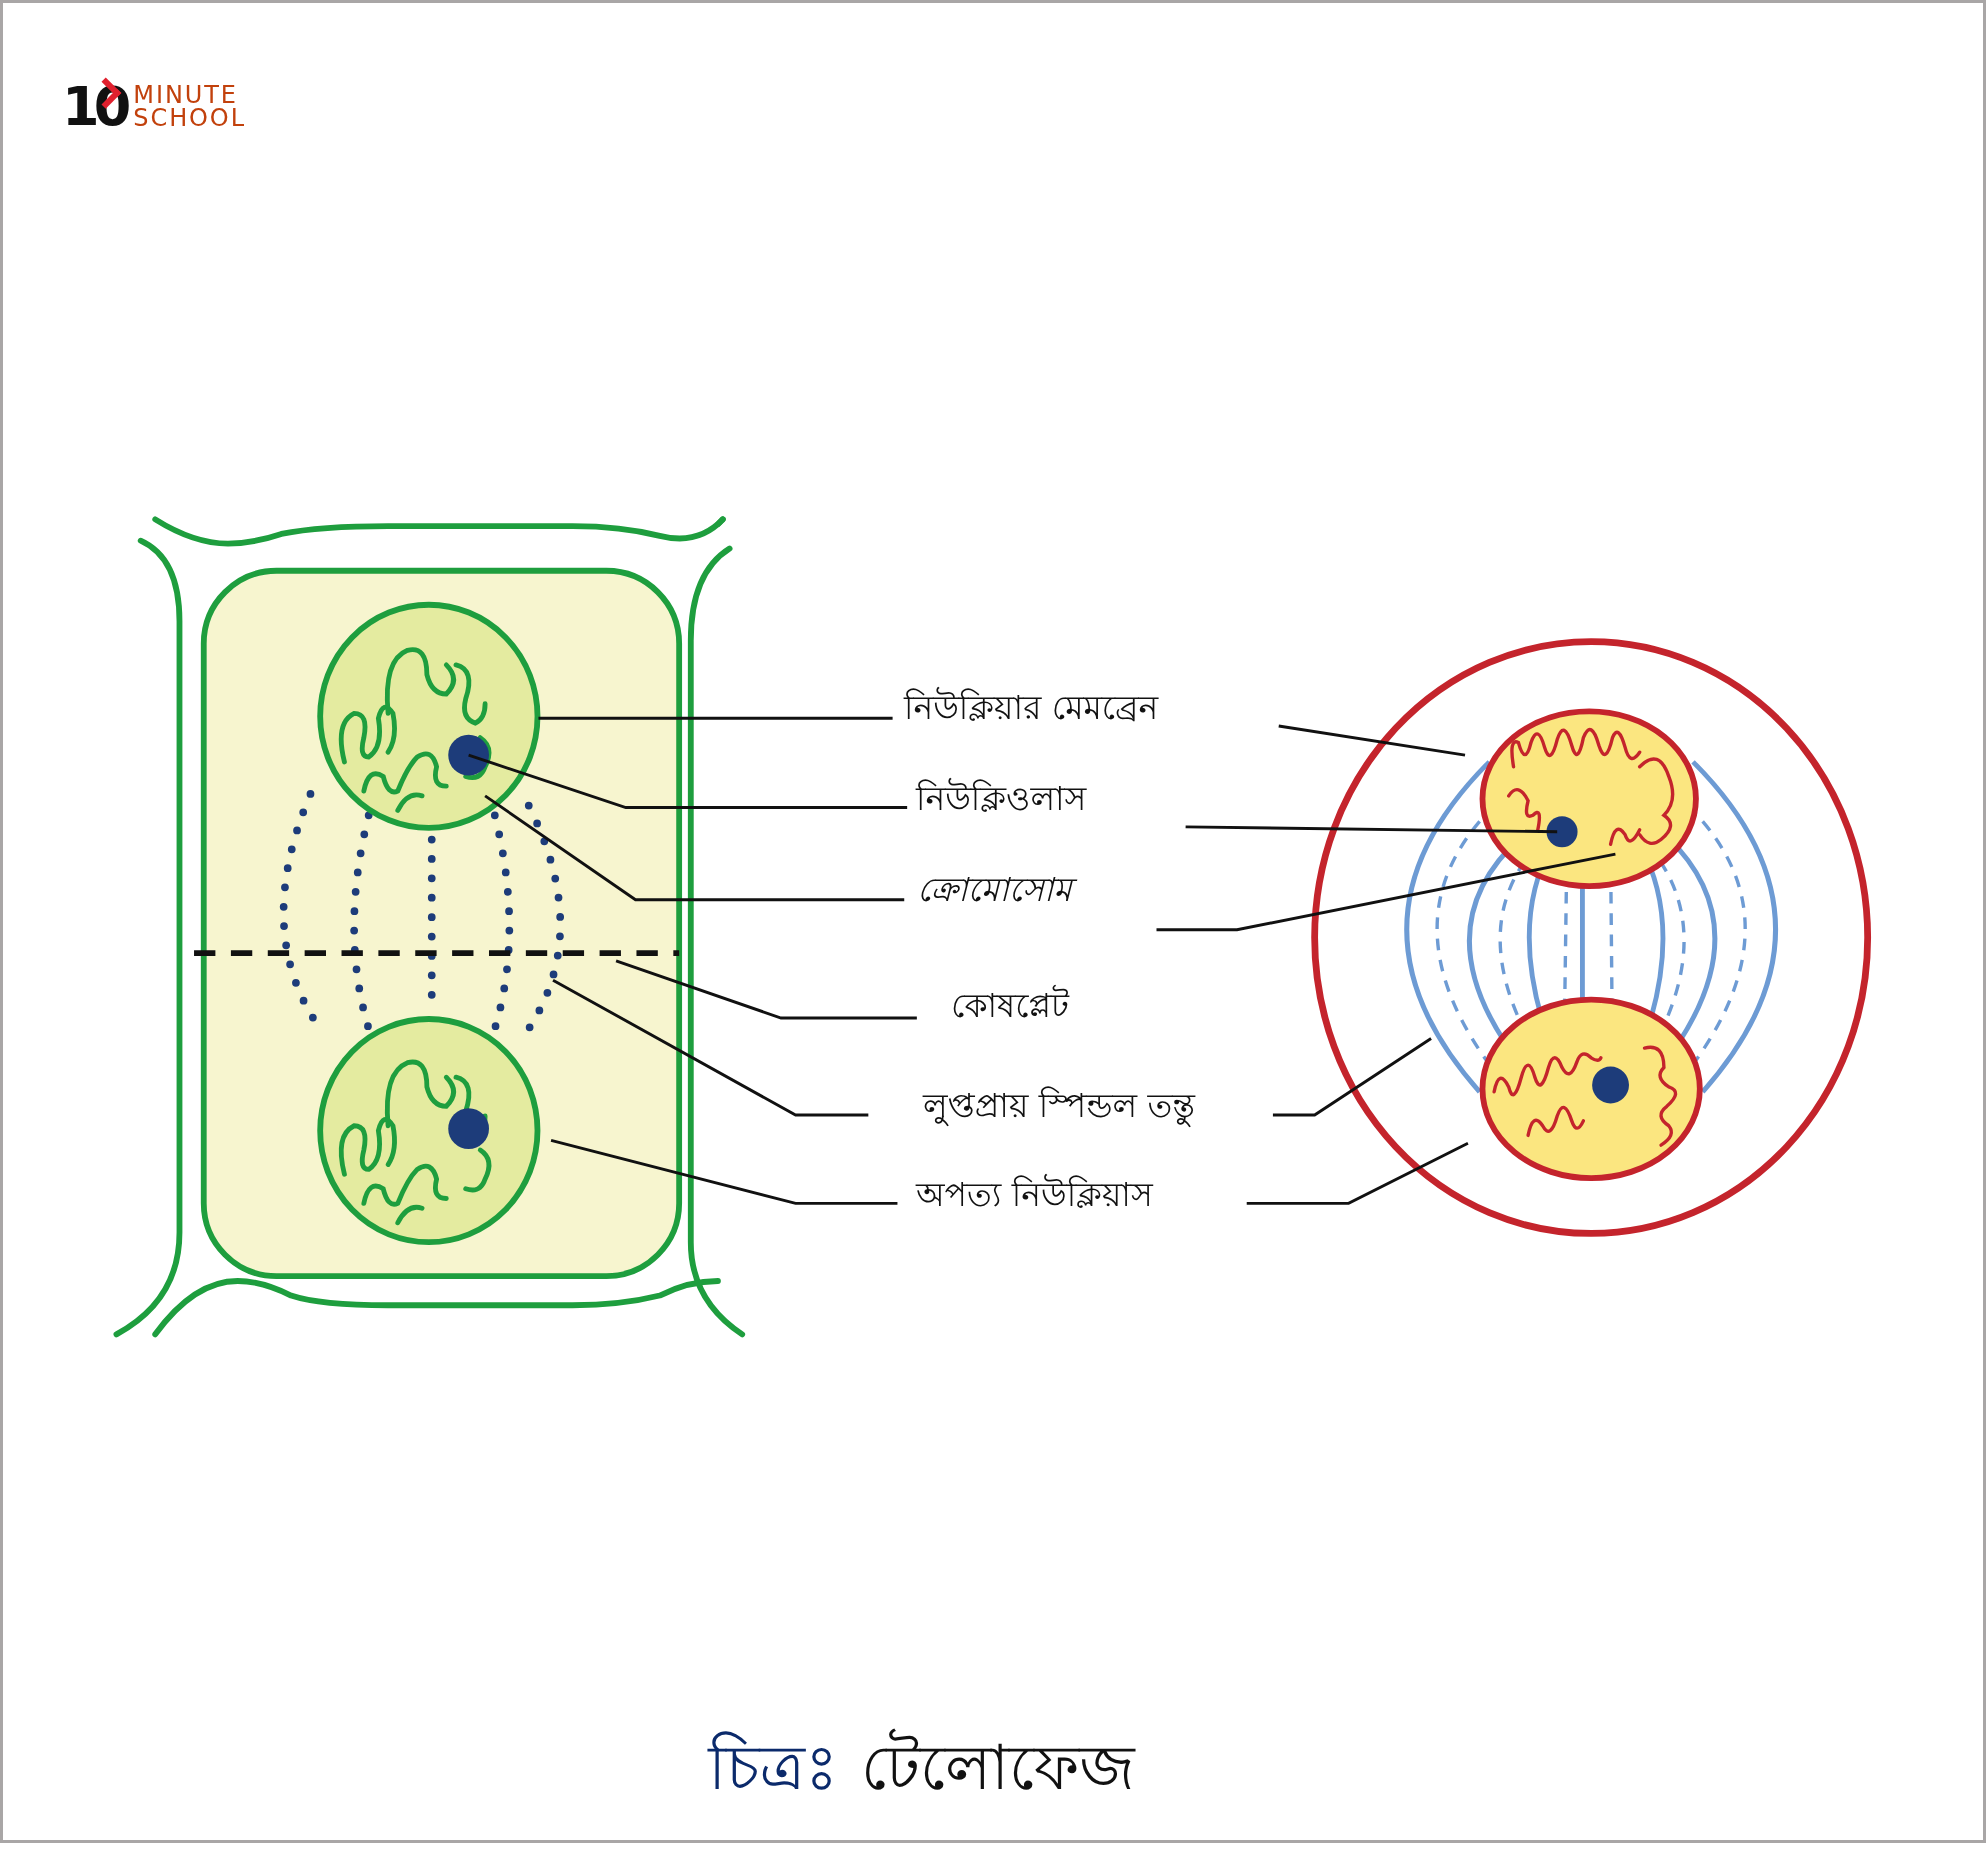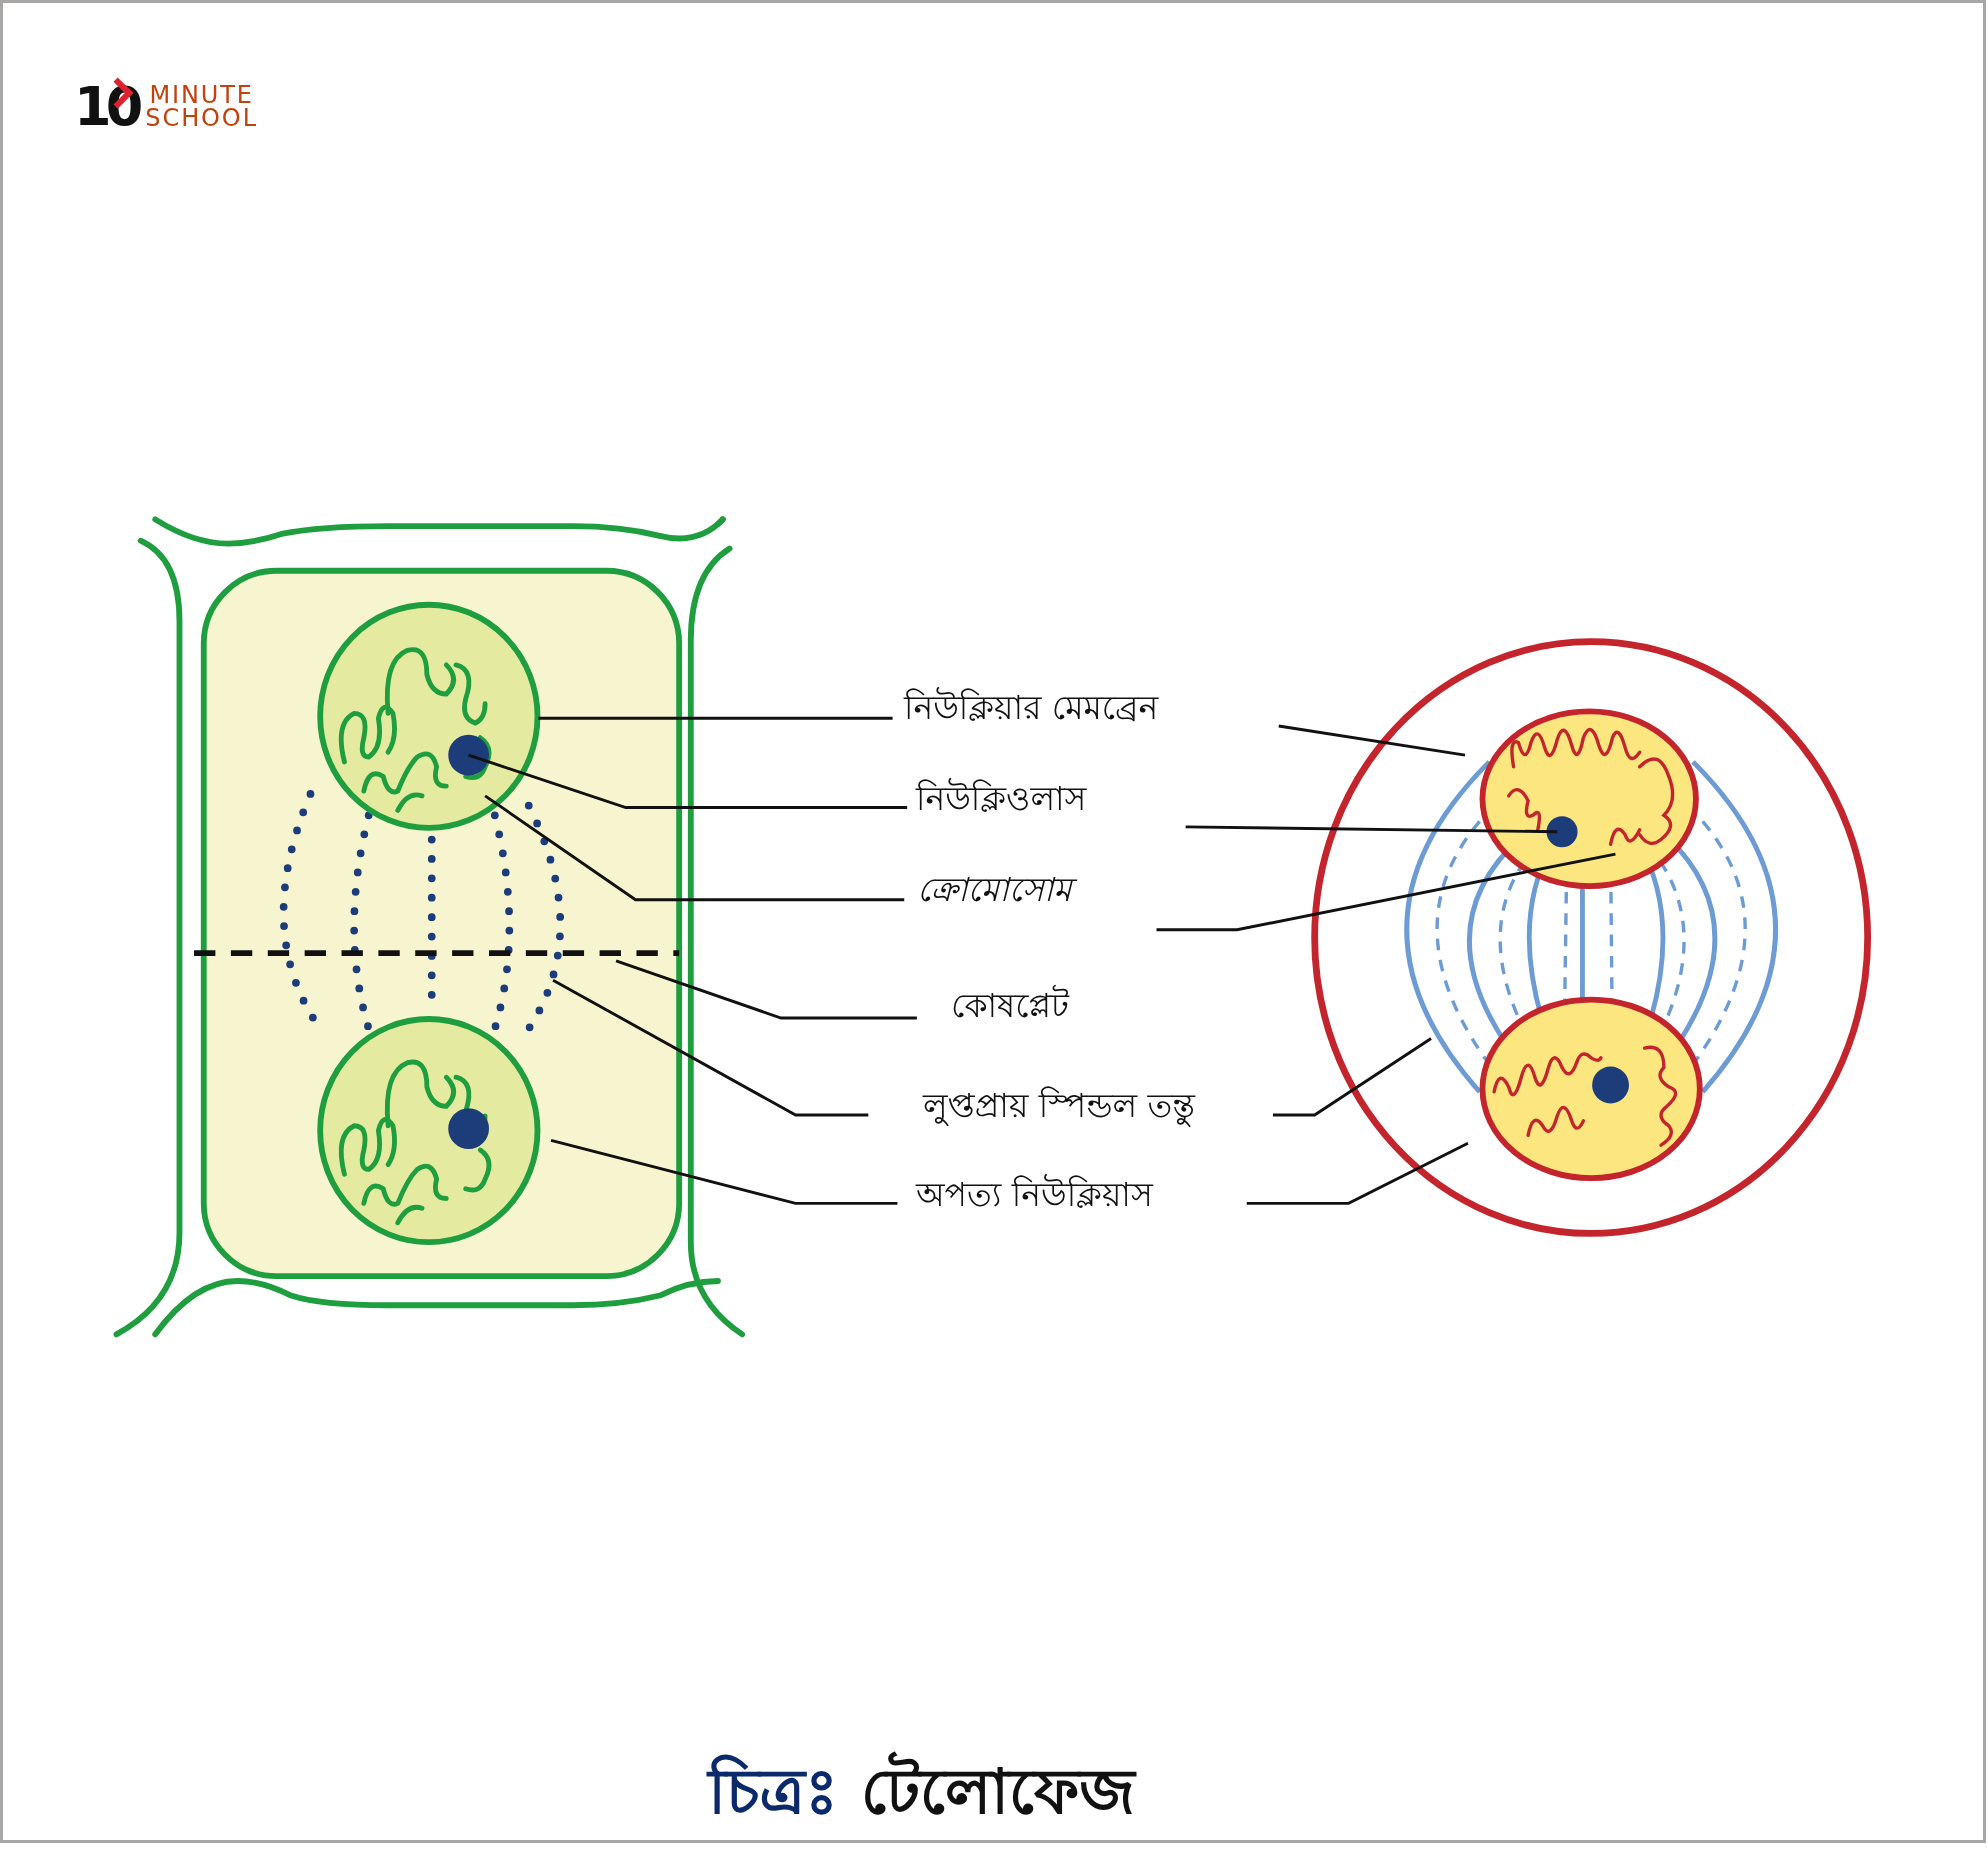--- a/index.html
+++ b/index.html
@@ -1,25 +1,25 @@
 <!DOCTYPE html>
 <html><head>
   <meta charset="utf-8">
   <style>
     html, body { margin: 0; padding: 0; background: #ffffff; }
     body { width: 1987px; height: 1876px; position: relative; overflow: hidden; font-family: "DejaVu Sans", sans-serif; }
     .frame { position: absolute; left: 0; top: 0; width: 1980px; height: 1837px; border: 3.9px solid #a9a6a6; background: #ffffff; box-sizing: content-box; }
-    .logo { position: absolute; left: 74px; top: 80px; display: flex; align-items: center; text-align: center; }
+    .logo { position: absolute; left: 62px; top: 80px; display: flex; align-items: center; }
     .logo-num { font-family: "DejaVu Sans", sans-serif; font-weight: bold; font-size: 54px; color: #111; letter-spacing: -5.8px; line-height: 1; position: relative; }
     .logo-arrow { position: absolute; left: 33px; top: 1.9px; width: 15.5px; height: 15.5px; border-top: 6.8px solid #e0202e; border-right: 6.8px solid #e0202e; transform: rotate(45deg); background: transparent; }
     .logo-text { margin-left: 7.8px; font-family: "DejaVu Sans", sans-serif; font-size: 24px; line-height: 23px; color: #c2410c; letter-spacing: 1.9px; }
     .logo-text div { line-height: 23px; }
     svg.diagram { position: absolute; left: 0; top: 0; }
     .label { position: absolute; font-family: "DejaVu Sans", sans-serif; font-size: 33px; color: #111; white-space: nowrap; line-height: 1; }
-    .caption { position: absolute; top: 1737px; left: 0; width: 1843px; text-align: center; font-family: "DejaVu Sans", sans-serif; font-size: 62px; font-weight: bold; line-height: 1; margin-top: 24px; }
+    .caption { position: absolute; top: 1737px; left: 0; width: 1843px; text-align: center; font-family: "DejaVu Sans", sans-serif; font-size: 62px; font-weight: normal; line-height: 1; }
     .caption .prefix { color: #0b2a6b; }
     .caption .title { color: #111; margin-left: 23px; }
   </style>
 </head>
 <body>
 
 <div class="frame"></div>
 
 <div class="logo">
   <div class="logo-num"><span>10</span><span class="logo-arrow"></span></div>

